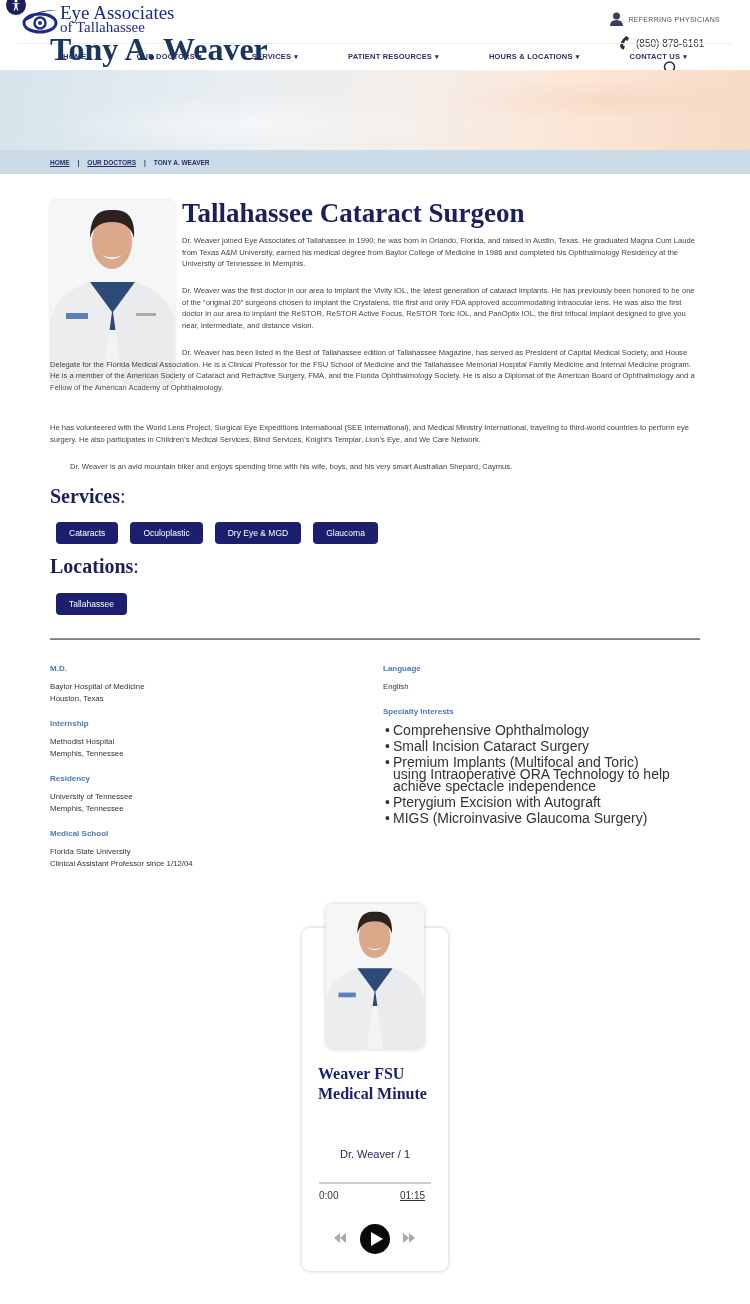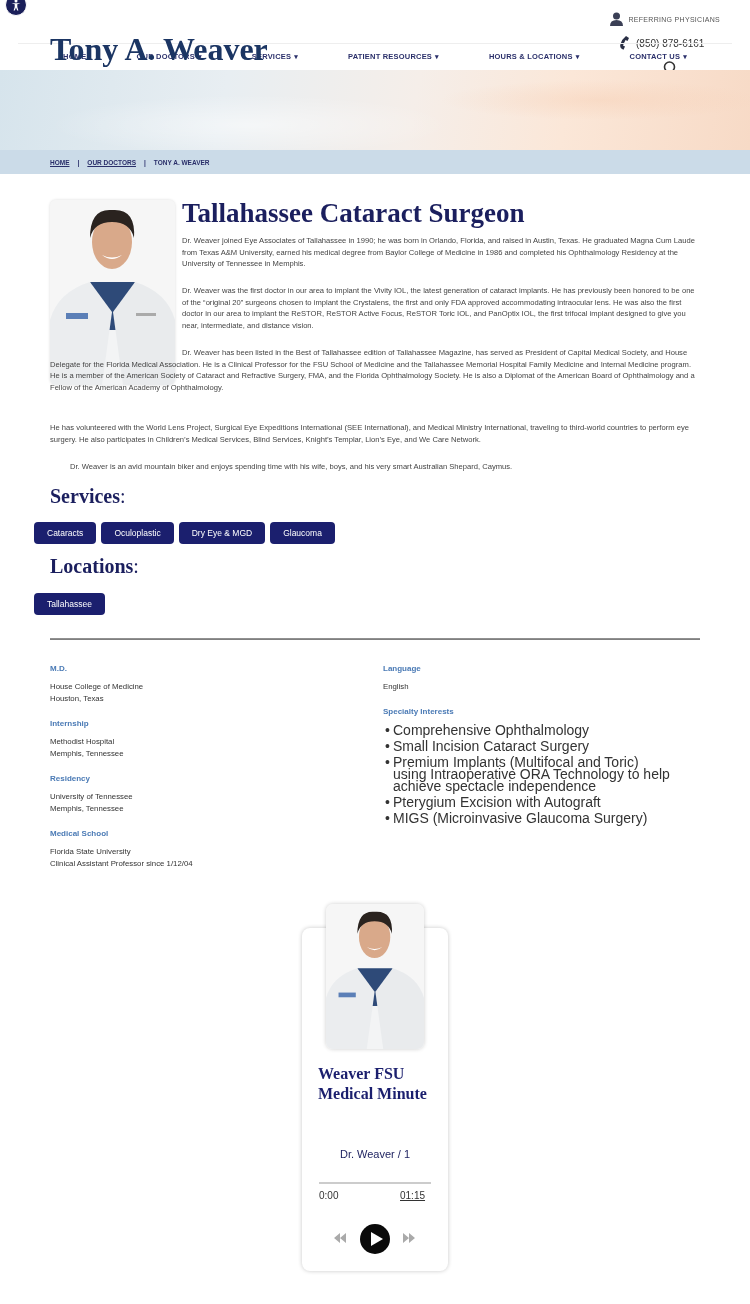--- a/index.html
+++ b/index.html
@@ -42,21 +42,21 @@
   .p1 { left: 182px; top: 235px; width: 520px; }
   .p2 { left: 182px; top: 285px; width: 520px; }
   .p3 { left: 50px; top: 347px; width: 652px; text-indent: 132px; }
   .p4 { left: 50px; top: 422px; width: 652px; }
   .p5 { left: 50px; top: 461px; width: 652px; padding-left: 20px; }
 
   .sec-h { position: absolute; left: 50px; font-family: "Liberation Serif", serif; font-size: 20px; font-weight: bold; color: #1b1f5e; }
   .sec-h .colon { font-weight: normal; }
   .services-h { top: 485px; }
   .locations-h { top: 555px; }
-  .pills { position: absolute; left: 34px; display: flex; gap: 5px; }
+  .pills { position: absolute; left: 56px; display: flex; gap: 12px; }
   .services-pills { top: 522px; }
   .locations-pills { top: 593px; }
   .pill { background: #1b1f6e; color: #fff; border-radius: 4px; height: 22px; padding: 0 13px; display: flex; align-items: center; font-family: "Liberation Sans", sans-serif; font-size: 8.5px; white-space: nowrap; }
 
   .divider { position: absolute; left: 50px; top: 638px; width: 650px; height: 2px; background: linear-gradient(#999, #777); }
 
   
   .cred-col { position: absolute; font-family: "Liberation Sans", sans-serif; }
   .cred-left { left: 50px; top: 664px; width: 300px; }
   .cred-right { left: 383px; top: 664px; width: 320px; }
@@ -81,20 +81,32 @@
 </style>
 </head>
 <body>
 
 <div class="topbar">
   <div class="a11y">
     <svg width="12" height="12" viewBox="0 0 12 12">
       <circle cx="6" cy="2" r="1.5" fill="#fff"></circle>
       <path d="M1.5 4.2 L10.5 4.2 L7.3 5.2 L7.3 8 L8.4 11.5 L7.2 11.5 L6 8.4 L4.8 11.5 L3.6 11.5 L4.7 8 L4.7 5.2 Z" fill="#fff"></path>
     </svg>
+  </div>
+  <div class="logo">
+    <svg class="logo-eye" viewBox="0 0 40 30">
+      <path d="M3 17 Q18 2 39 6 Q22 4 12 13 Z" fill="#1e2b8a"></path>
+      <ellipse cx="20" cy="18" rx="16" ry="9" fill="none" stroke="#1e2b8a" stroke-width="3"></ellipse>
+      <circle cx="20" cy="18" r="5.5" fill="none" stroke="#1e2b8a" stroke-width="2.5"></circle>
+      <circle cx="20" cy="18" r="2" fill="#1e2b8a"></circle>
+    </svg>
+    <div class="logo-text">
+      <span class="logo-line1">Eye Associates</span>
+      <span class="logo-line2">of Tallahassee</span>
+    </div>
   </div>
   <div class="util">
     <div class="util-ref">
       <svg width="13" height="14" viewBox="0 0 13 14">
         <circle cx="6.5" cy="4" r="3.5" fill="#3a3f55"></circle>
         <path d="M0 14 Q0 8 6.5 8 Q13 8 13 14 Z" fill="#3a3f55"></path>
       </svg>
       <span>REFERRING PHYSICIANS</span>
     </div>
     <div class="util-phone">
@@ -162,21 +174,21 @@
 <h3 class="sec-h locations-h"><span>Locations</span><span class="colon">:</span></h3>
 <div class="pills locations-pills">
   <a class="pill">Tallahassee</a>
 </div>
 
 <div class="divider"></div>
 
 <div class="cred-col cred-left">
   <div class="cred-h">M.D.</div>
   <div class="cred-v">
-    <div>House College of Medicine</div>
+    <div>Baylor Hospital of Medicine</div>
     <div>Houston, Texas</div>
   </div>
   <div class="cred-h">Internship</div>
   <div class="cred-v">
     <div>Methodist Hospital</div>
     <div>Memphis, Tennessee</div>
   </div>
   <div class="cred-h">Residency</div>
   <div class="cred-v">
     <div>University of Tennessee</div>

